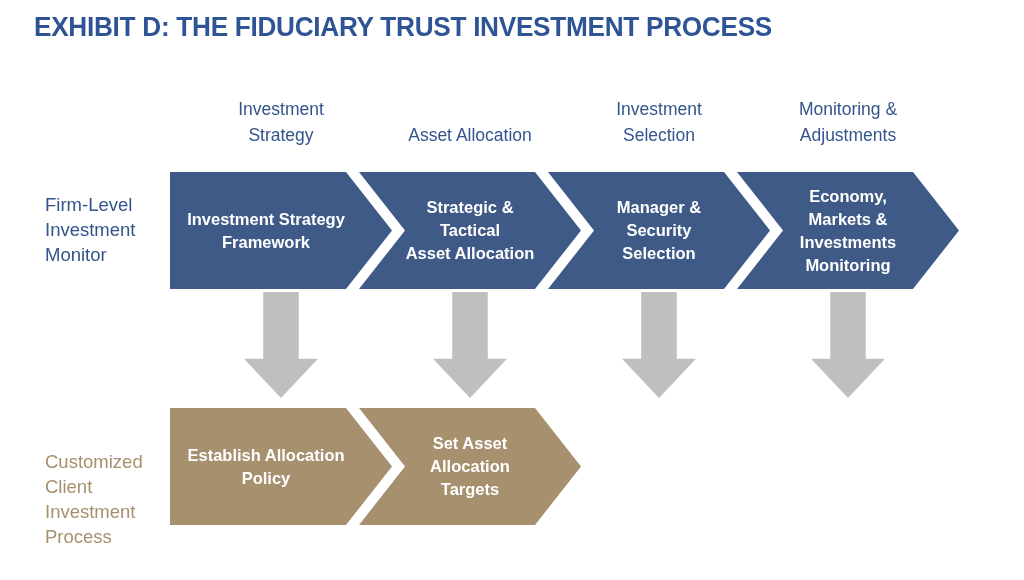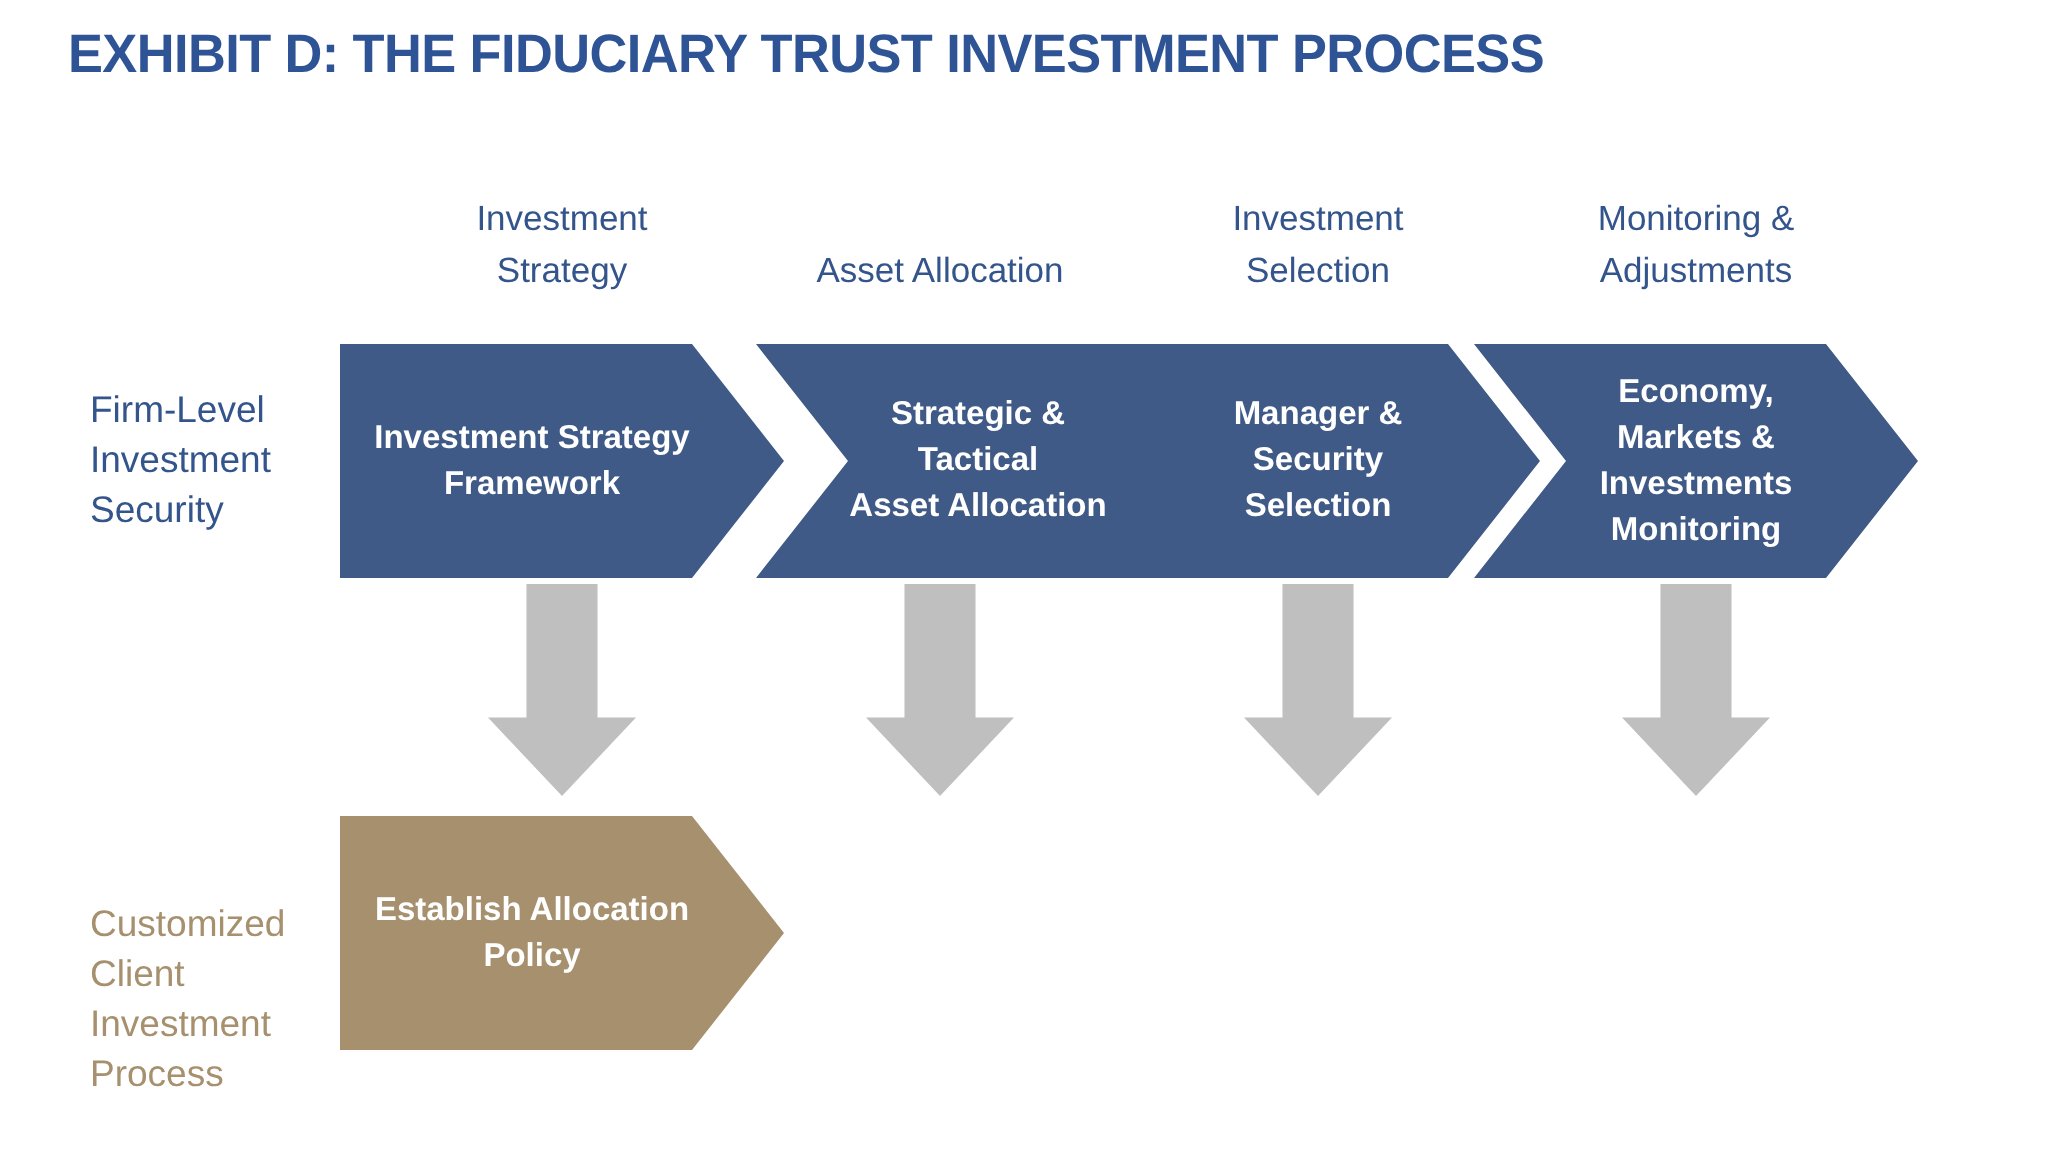--- a/index.html
+++ b/index.html
@@ -44,21 +44,21 @@
   .row-label.firm{top:192px;color:var(--header-blue);}
   .row-label.client{top:417px;color:var(--tan);margin-top:32px;}
 
   .chevron{
     position:absolute;width:222px;height:117px;
     display:flex;align-items:center;justify-content:center;
   }
   .chevron.blue{background:var(--blue);top:172px;}
   .chevron.tan{background:var(--tan);top:408px;}
   .chevron.s1{left:170px;clip-path:polygon(0 0,176px 0,222px 50%,176px 100%,0 100%);}
-  .chevron.s2{left:378px;align-items:center;}
+  .chevron.s2{left:359px;align-items:center;}
   .chevron.s3{left:548px;}
   .chevron.s4{left:737px;align-items:center;}
   .chevron.notched{clip-path:polygon(0 0,176px 0,222px 50%,176px 100%,0 100%,46px 50%);}
   .chevron-text{
     color:var(--white);font-weight:bold;font-size:16.5px;line-height:23px;
     text-align:center;white-space:pre-line;
   }
   .chevron.s1 .chevron-text{padding-right:30px;}
 
   .down-arrow{
@@ -81,21 +81,21 @@
   <div class="col-header c1">Investment
 Strategy</div>
   <div class="col-header c2">Asset Allocation</div>
   <div class="col-header c3">Investment
 Selection</div>
   <div class="col-header c4">Monitoring &amp;
 Adjustments</div>
 
   <div class="row-label firm">Firm-Level
 Investment
-Security</div>
+Monitor</div>
   <div class="row-label client">Customized
 Client
 Investment
 Process</div>
 
   <div class="chevron blue s1">
     <div class="chevron-text">Investment Strategy
 Framework</div>
   </div>
   <div class="chevron blue s2 notched">
@@ -117,14 +117,19 @@
 
   <div class="down-arrow a1"></div>
   <div class="down-arrow a2"></div>
   <div class="down-arrow a3"></div>
   <div class="down-arrow a4"></div>
 
   <div class="chevron tan s1">
     <div class="chevron-text">Establish Allocation
 Policy</div>
   </div>
+  <div class="chevron tan s2 notched">
+    <div class="chevron-text">Set Asset
+Allocation
+Targets</div>
+  </div>
 
 </div>
 
 </body></html>

